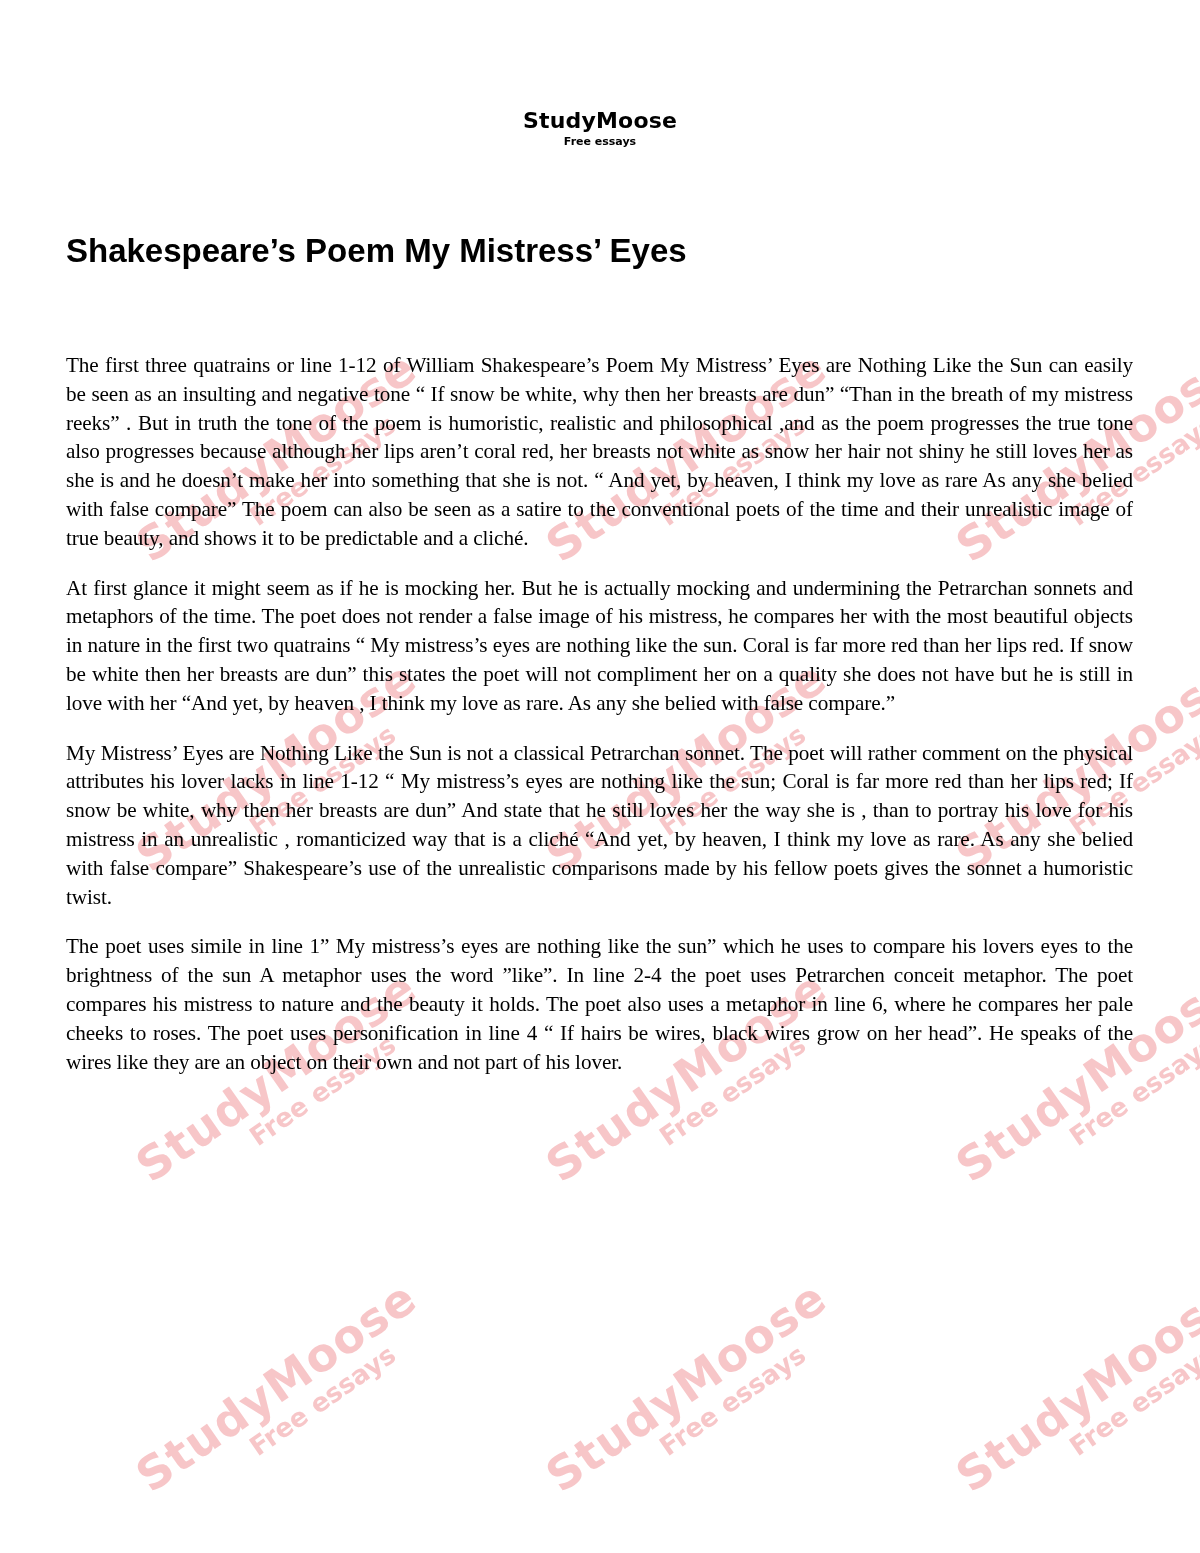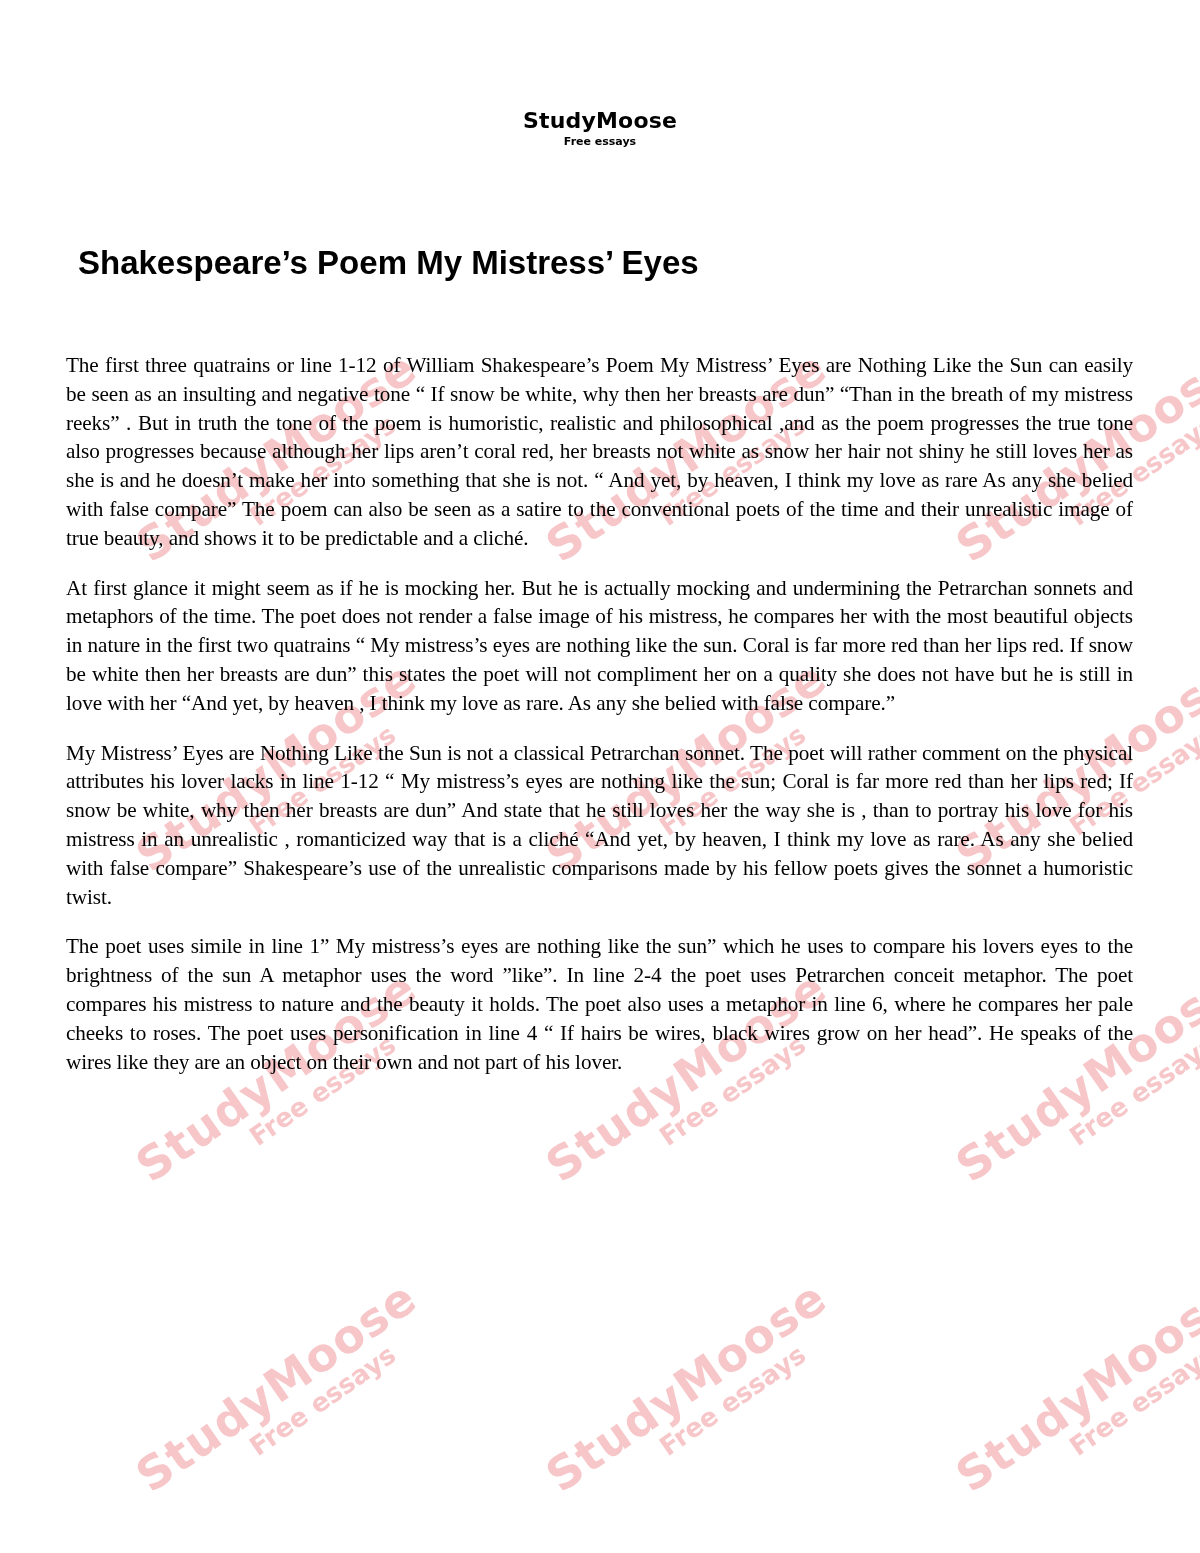--- a/index.html
+++ b/index.html
@@ -77,21 +77,21 @@
       font-weight: bold;
       font-size: 11px;
       line-height: 14px;
       color: #000;
       margin-top: 1px;
     }
     .title {
       position: absolute;
       left: 66px;
       top: 228px;
-      margin: 12px;
+      margin: 0;
       font-family: "Liberation Sans", sans-serif;
       font-weight: bold;
       font-size: 33px;
       line-height: 46px;
       z-index: 2;
     }
     .body-text {
       position: absolute;
       left: 66px;
       top: 351px;

